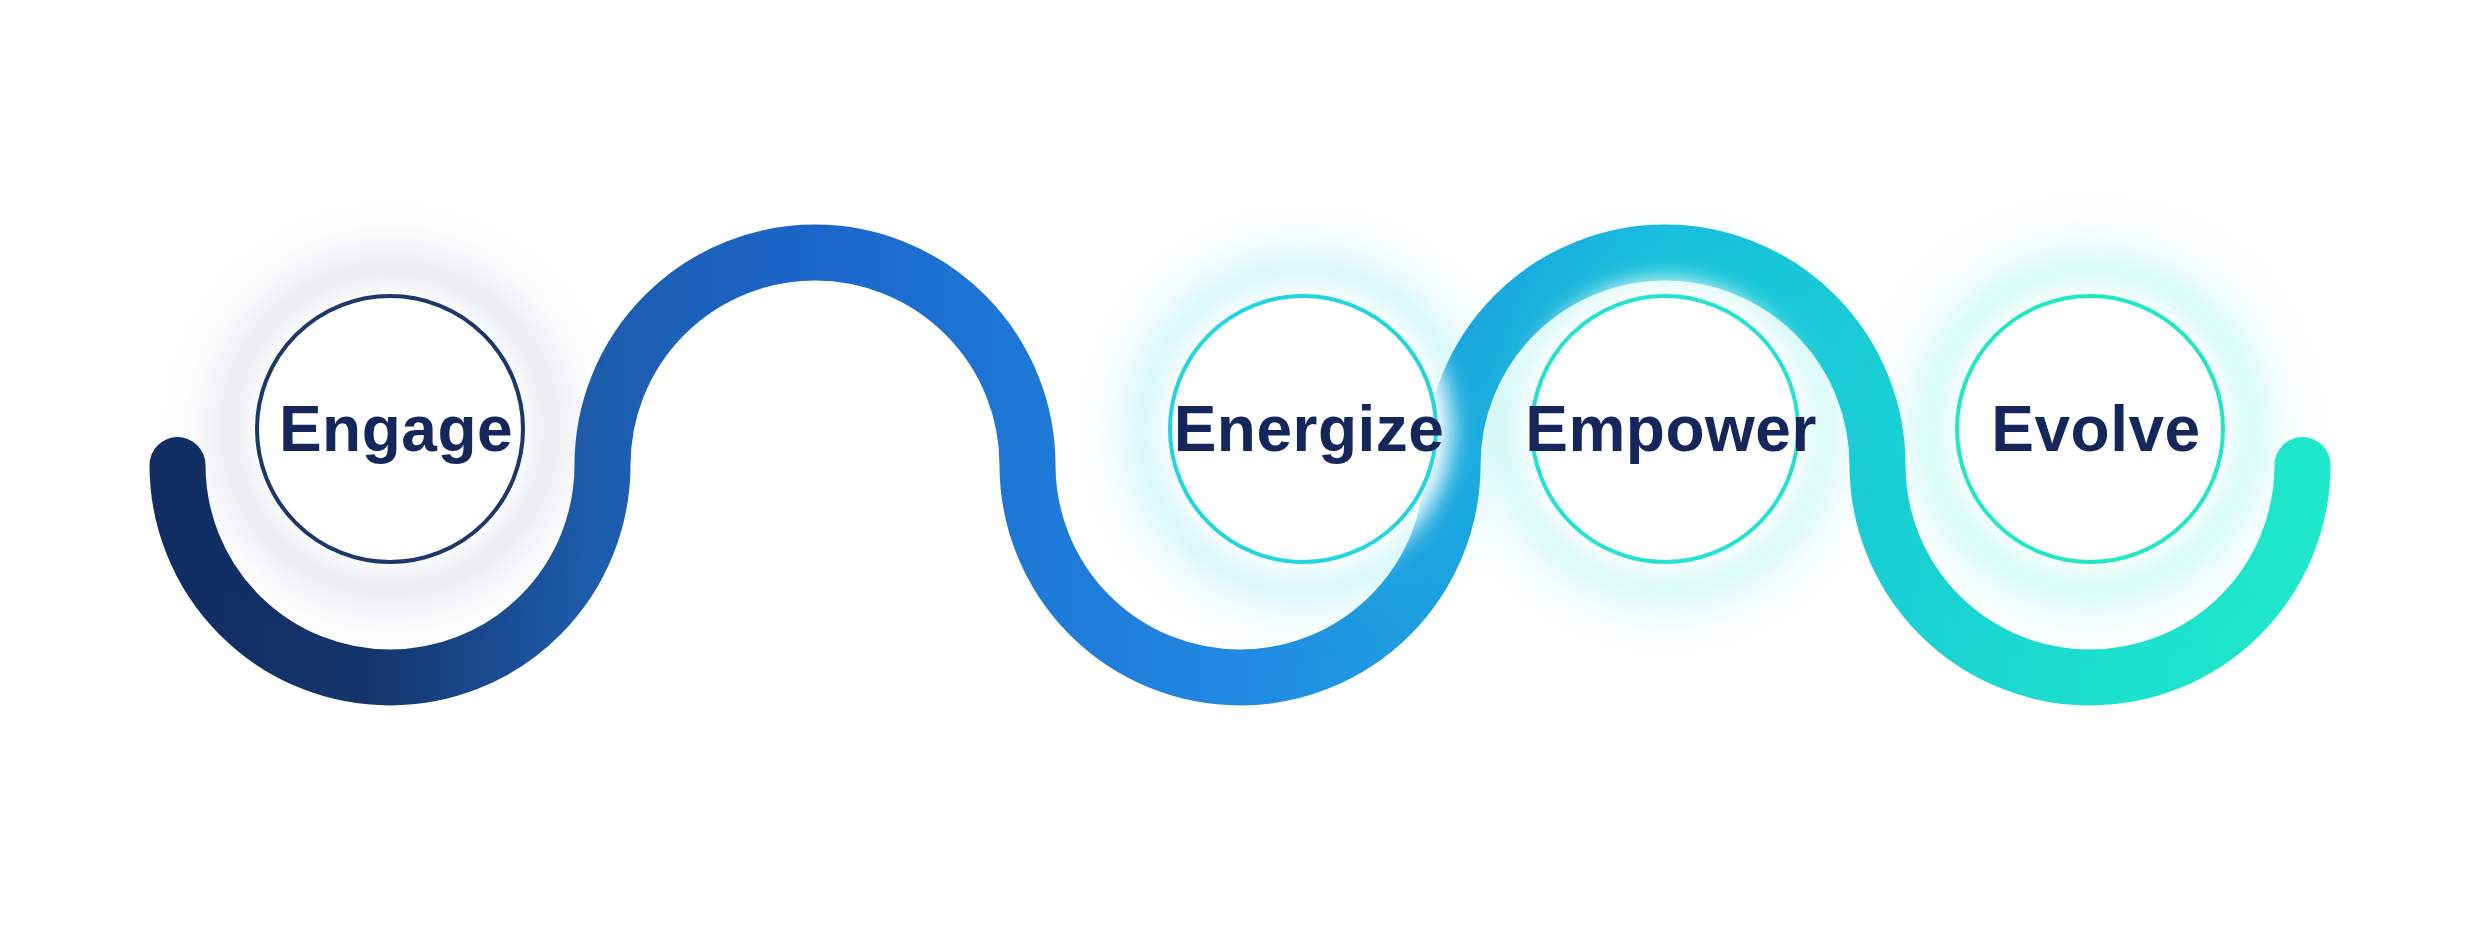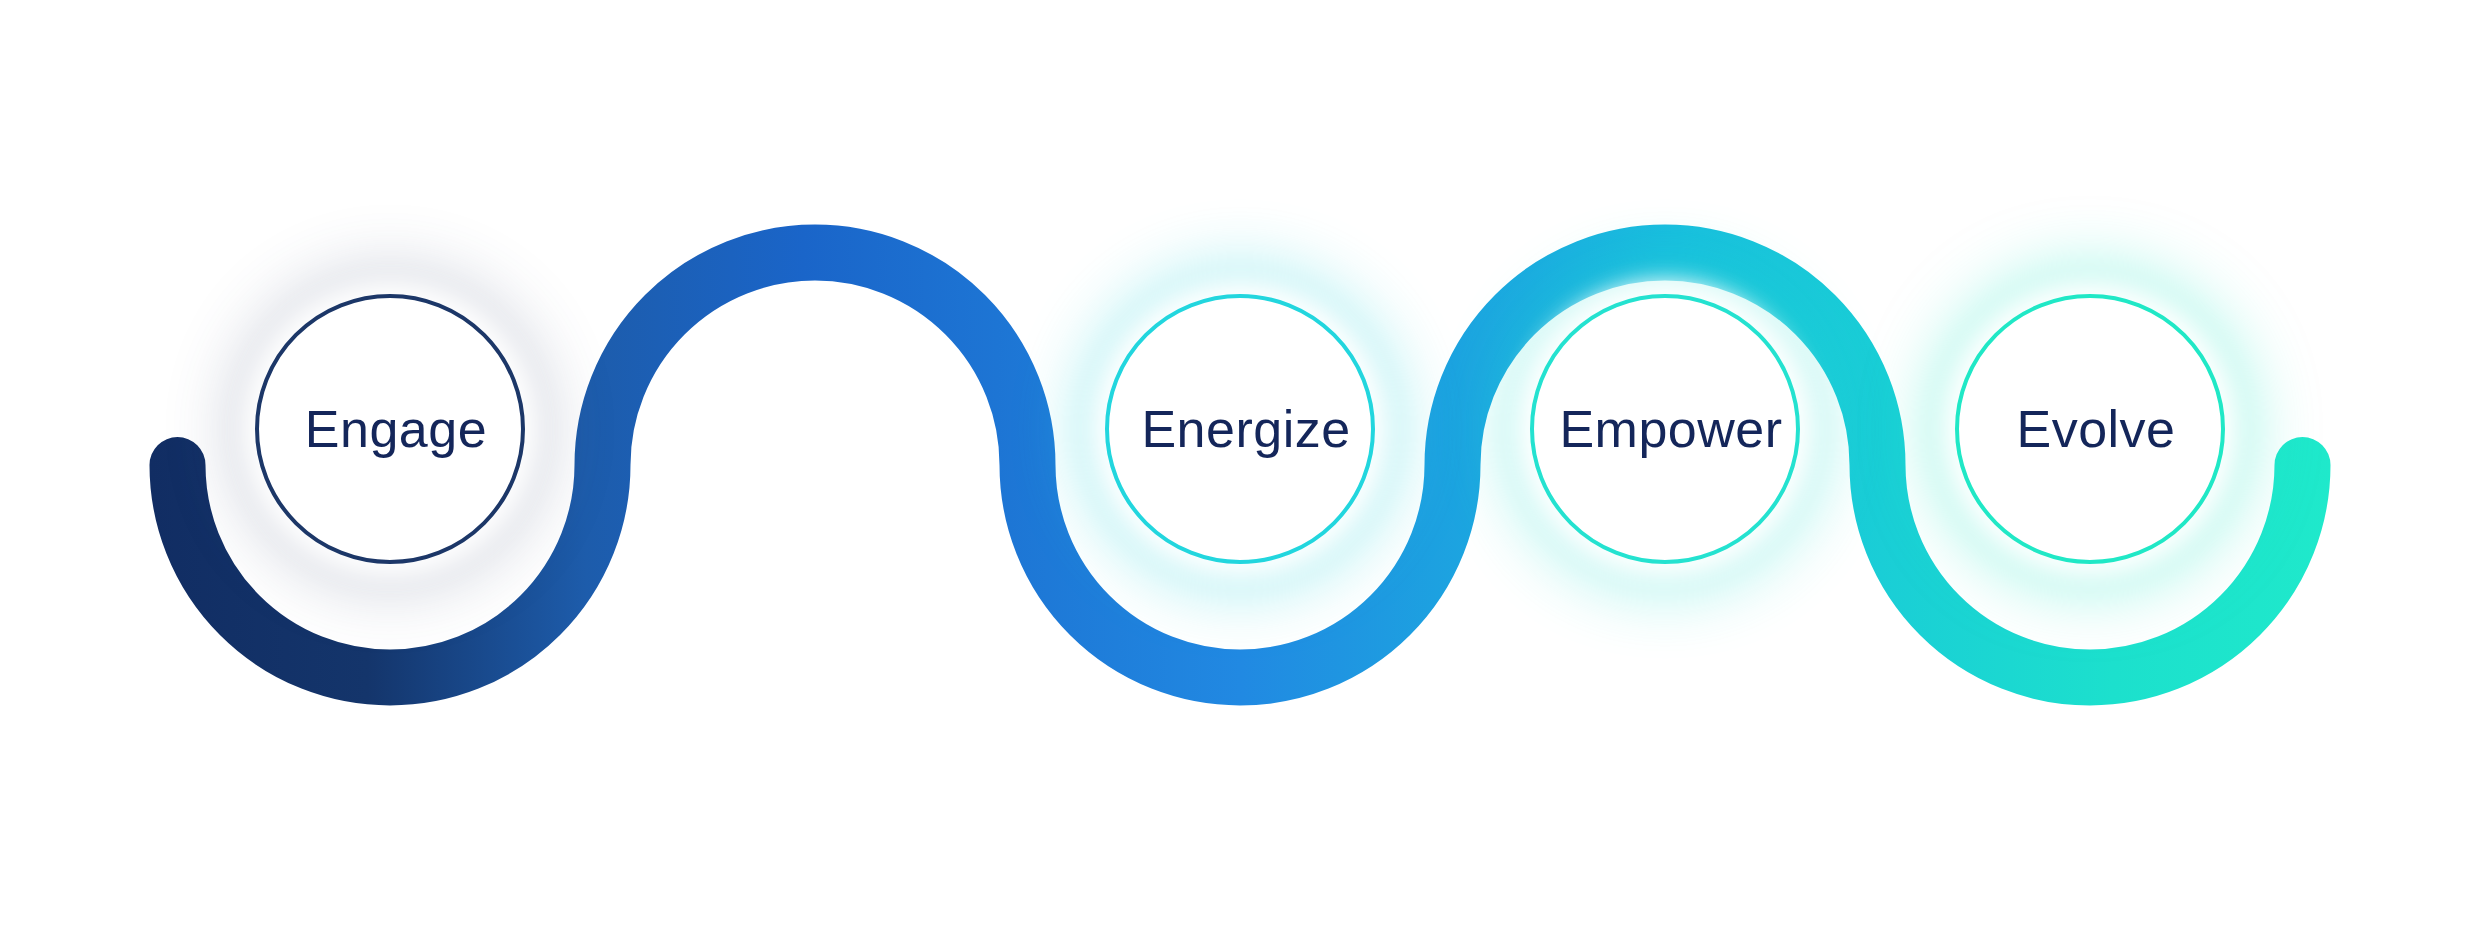--- a/index.html
+++ b/index.html
@@ -34,30 +34,30 @@
     border-radius: 50%;
     display: flex;
     align-items: center;
     justify-content: center;
     box-shadow:
       0 0 22px 14px rgba(255, 255, 255, 0.95),
       0 0 64px 30px var(--glow, rgba(60, 80, 120, 0.2));
   }
   .node .label {
     color: var(--label-color, #14265a);
-    font-size: 52px;
-    font-weight: 400;
+    font-size: 64px;
+    font-weight: 700;
     letter-spacing: 0.5px;
     white-space: nowrap;
     user-select: none;
     margin-left: 12px;
   }
   .n1 { left: 255px; }
   .n2 { left: 680px; }
-  .n3 { left: 1105px; }
+  .n3 { left: 1168px; }
   .n4 { left: 1530px; }
   .n5 { left: 1955px; }
 </style>
 </head>
 <body>
 
 <div class="stage" style="--label-color: #14265a;">
 
   <svg class="wave-svg" viewBox="0 0 2481 927" xmlns="http://www.w3.org/2000/svg" aria-hidden="true">
     <defs>

